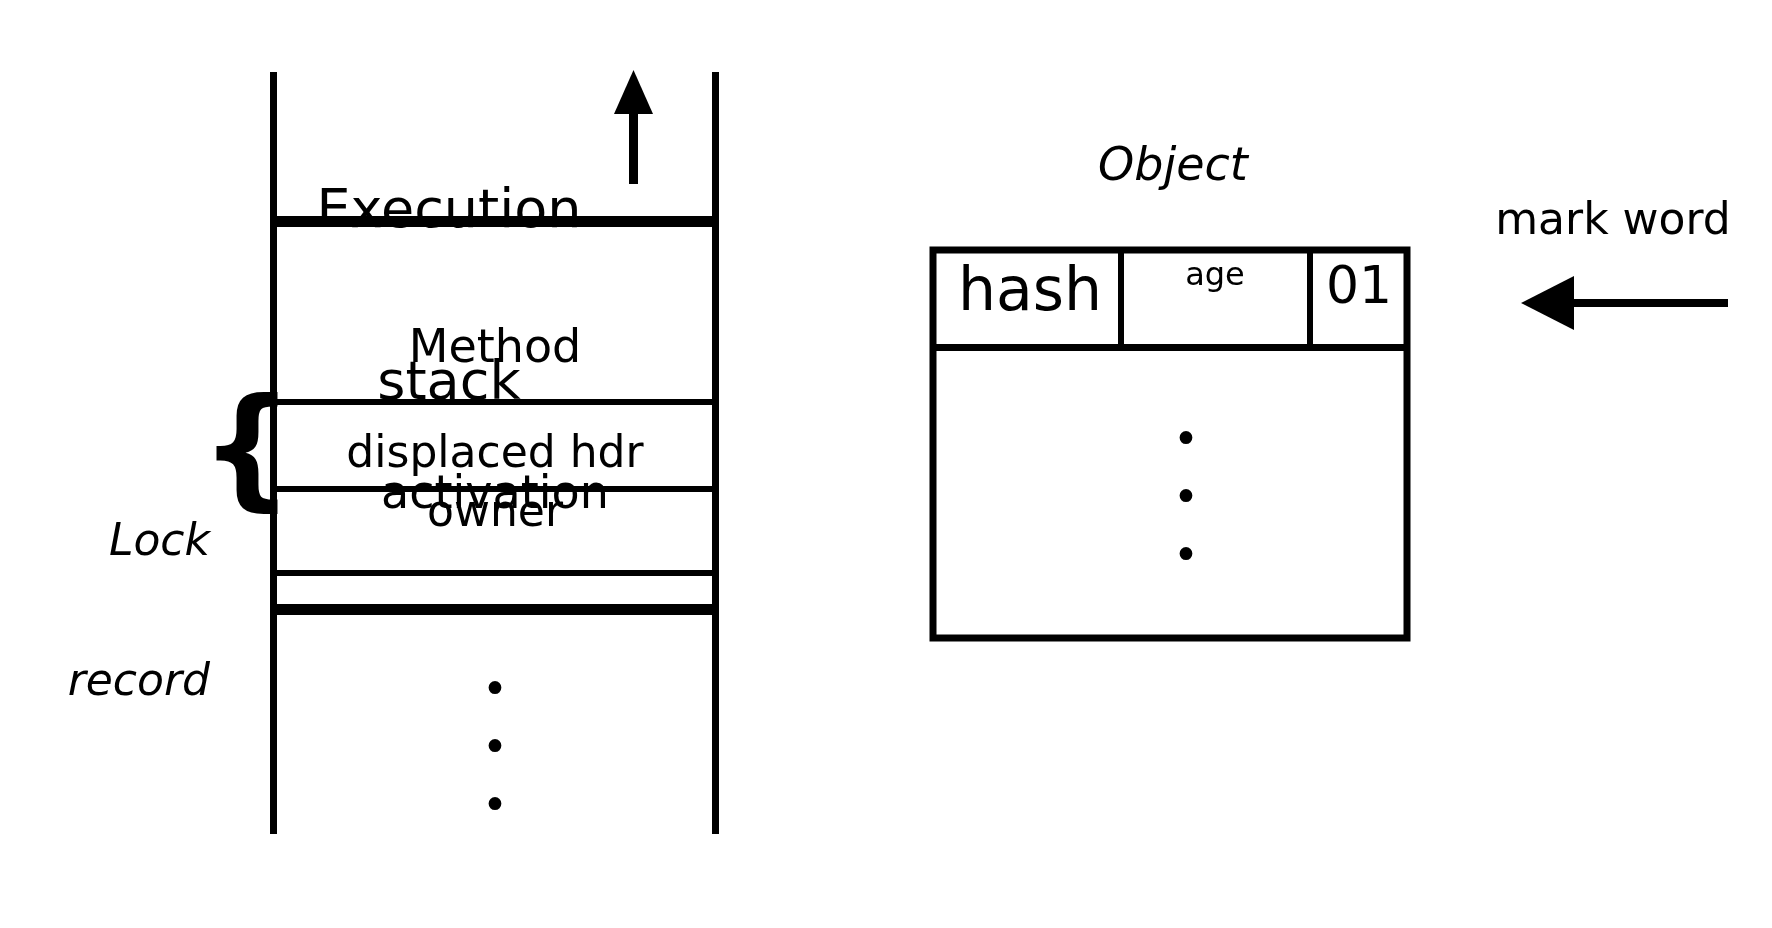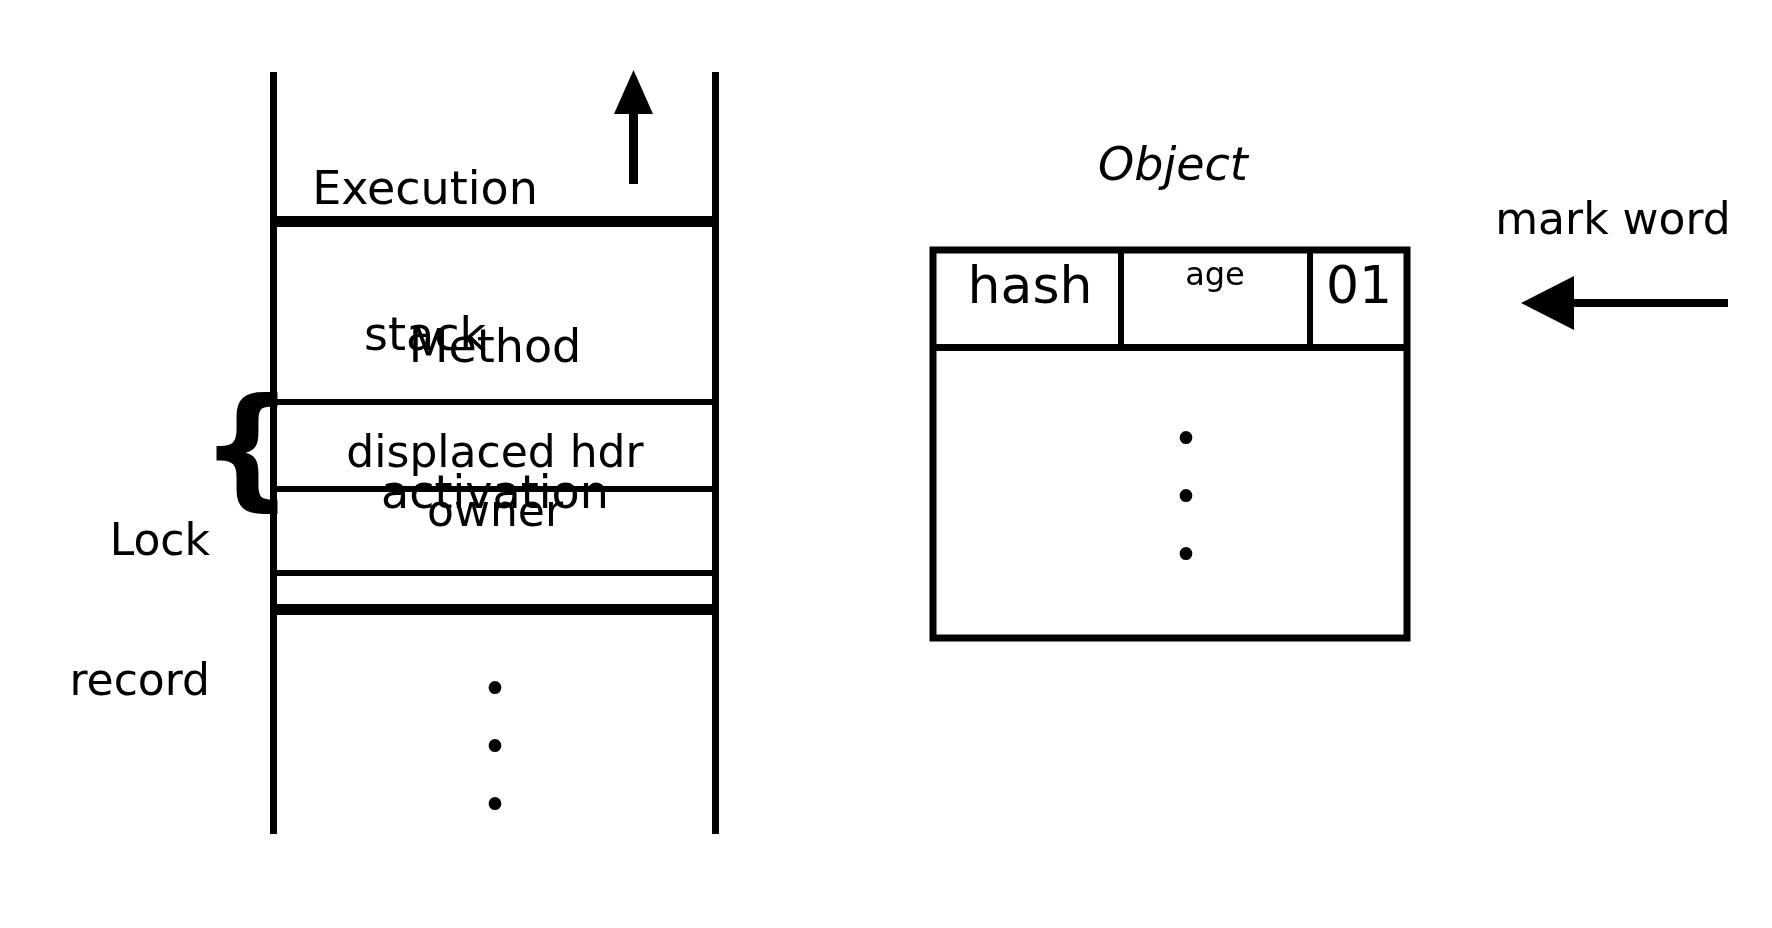--- a/index.html
+++ b/index.html
@@ -28,24 +28,24 @@
   }
   .lbl {
     position: absolute;
     font-family: "DejaVu Sans", "Liberation Sans", sans-serif;
     color: #000000;
     white-space: pre;
     line-height: 1.06;
     text-align: center;
   }
   .lbl-exec {
-    left: 260px;
+    left: 284px;
     top: 66px;
     width: 330px;
-    font-size: 46px;
+    font-size: 54px;
   }
   .lbl-method {
     left: 276px;
     top: 224px;
     width: 438px;
     font-size: 46px;
   }
   .lbl-dhdr {
     left: 276px;
     top: 429px;
@@ -57,20 +57,21 @@
     top: 488px;
     width: 438px;
     font-size: 44px;
   }
   .lbl-lockrecord {
     left: 20px;
     top: 424px;
     width: 190px;
     font-size: 44px;
     text-align: right;
+    font-style: italic;
   }
   .brace {
     position: absolute;
     left: 200px;
     top: 380px;
     font-size: 132px;
     font-weight: 700;
     line-height: 1;
     font-family: "DejaVu Sans", "Liberation Sans", sans-serif;
   }
@@ -78,21 +79,21 @@
     left: 938px;
     top: 140px;
     width: 470px;
     font-size: 46px;
     font-style: italic;
   }
   .lbl-hash {
     left: 940px;
     top: 258px;
     width: 180px;
-    font-size: 52px;
+    font-size: 60px;
   }
   .lbl-age {
     left: 1122px;
     top: 258px;
     width: 186px;
     font-size: 32px;
   }
   .lbl-01 {
     left: 1312px;
     top: 258px;

